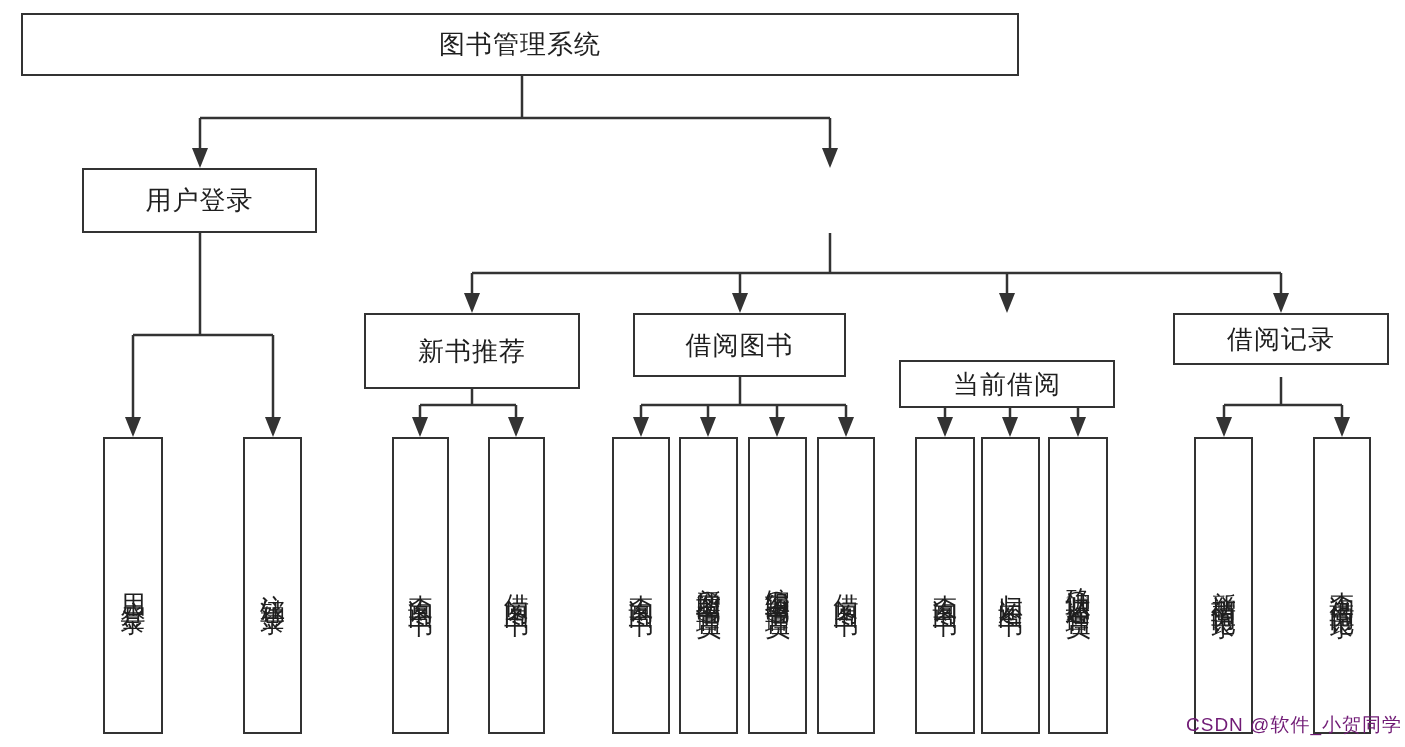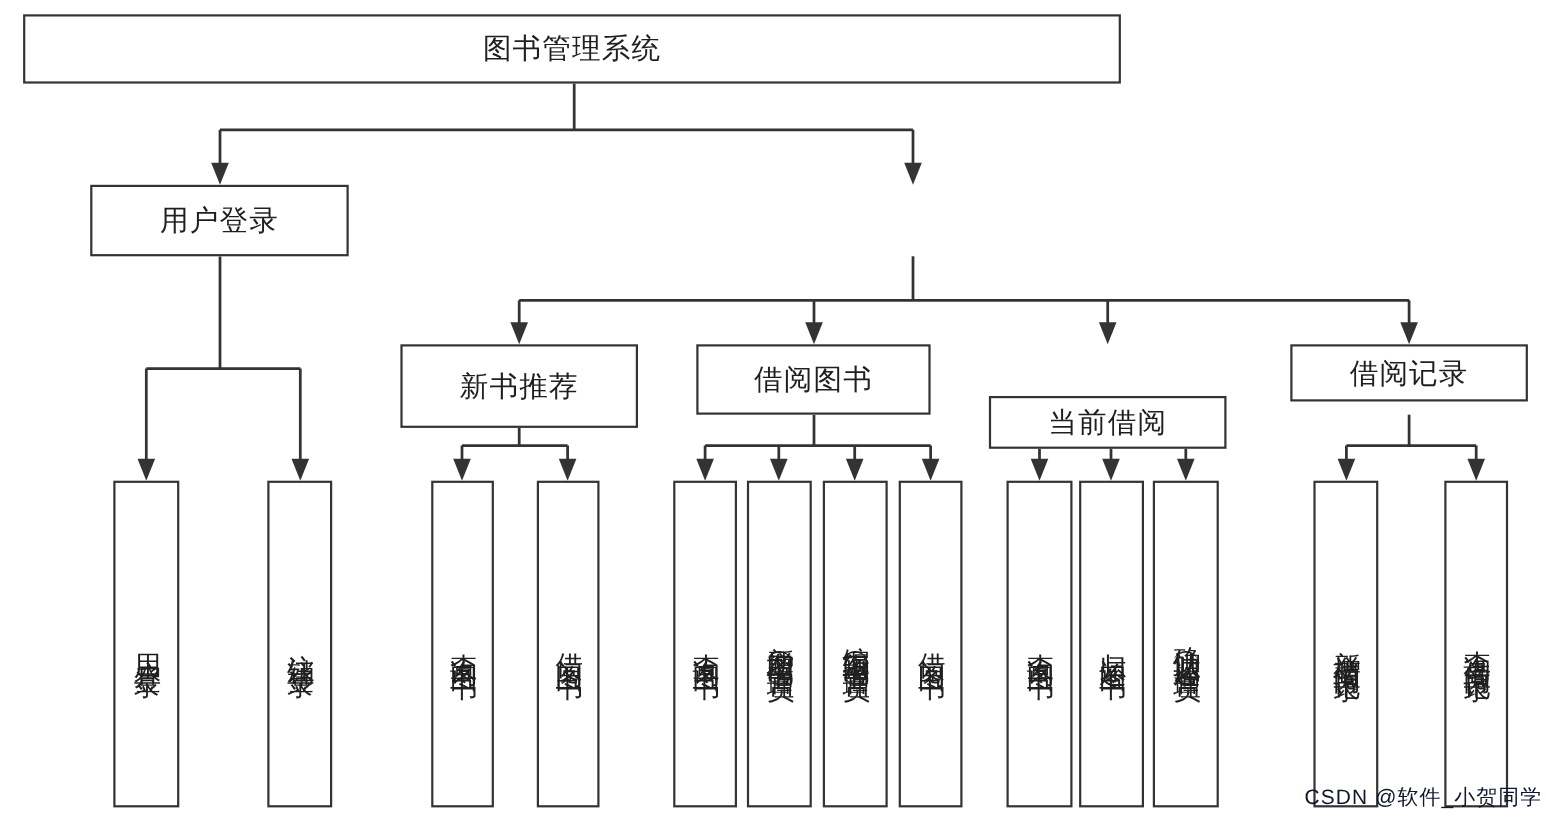--- a/index.html
+++ b/index.html
@@ -58,21 +58,21 @@
   #l-cb-query   { left: 915px;  width: 60px; }
   #l-cb-return  { left: 981px;  width: 59px; }
   #l-cb-confirm { left: 1048px; width: 60px; letter-spacing: 4px; }
   #l-br-add     { left: 1194px; width: 59px; letter-spacing: 5px; }
   #l-br-query   { left: 1313px; width: 58px; letter-spacing: 5px; }
   .watermark {
     position: absolute;
     left: 1186px;
     top: 712px;
     font-size: 19px;
-    color: #0f172a;
+    color: #701a75;
     letter-spacing: 1px;
     white-space: nowrap;
     z-index: 3;
     text-align: center;
   }
 </style>
 </head>
 <body>
 
 <div class="canvas">

